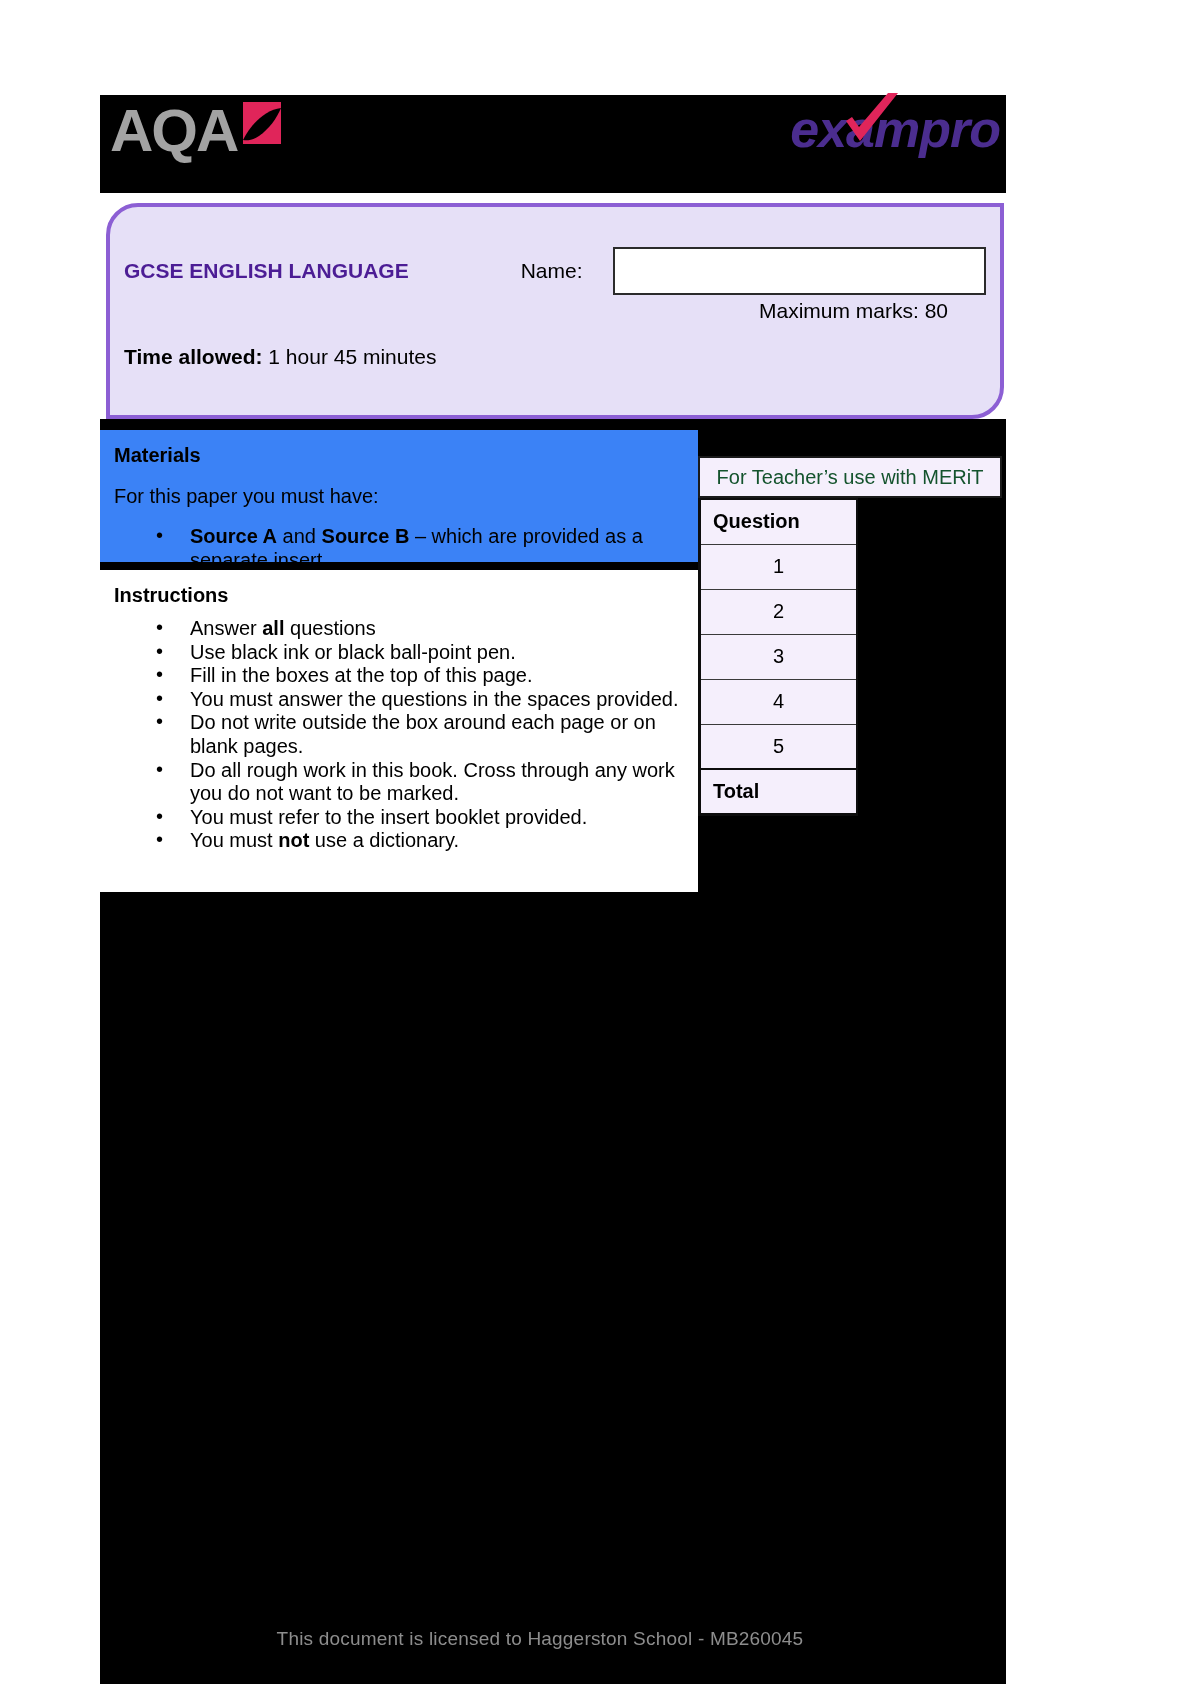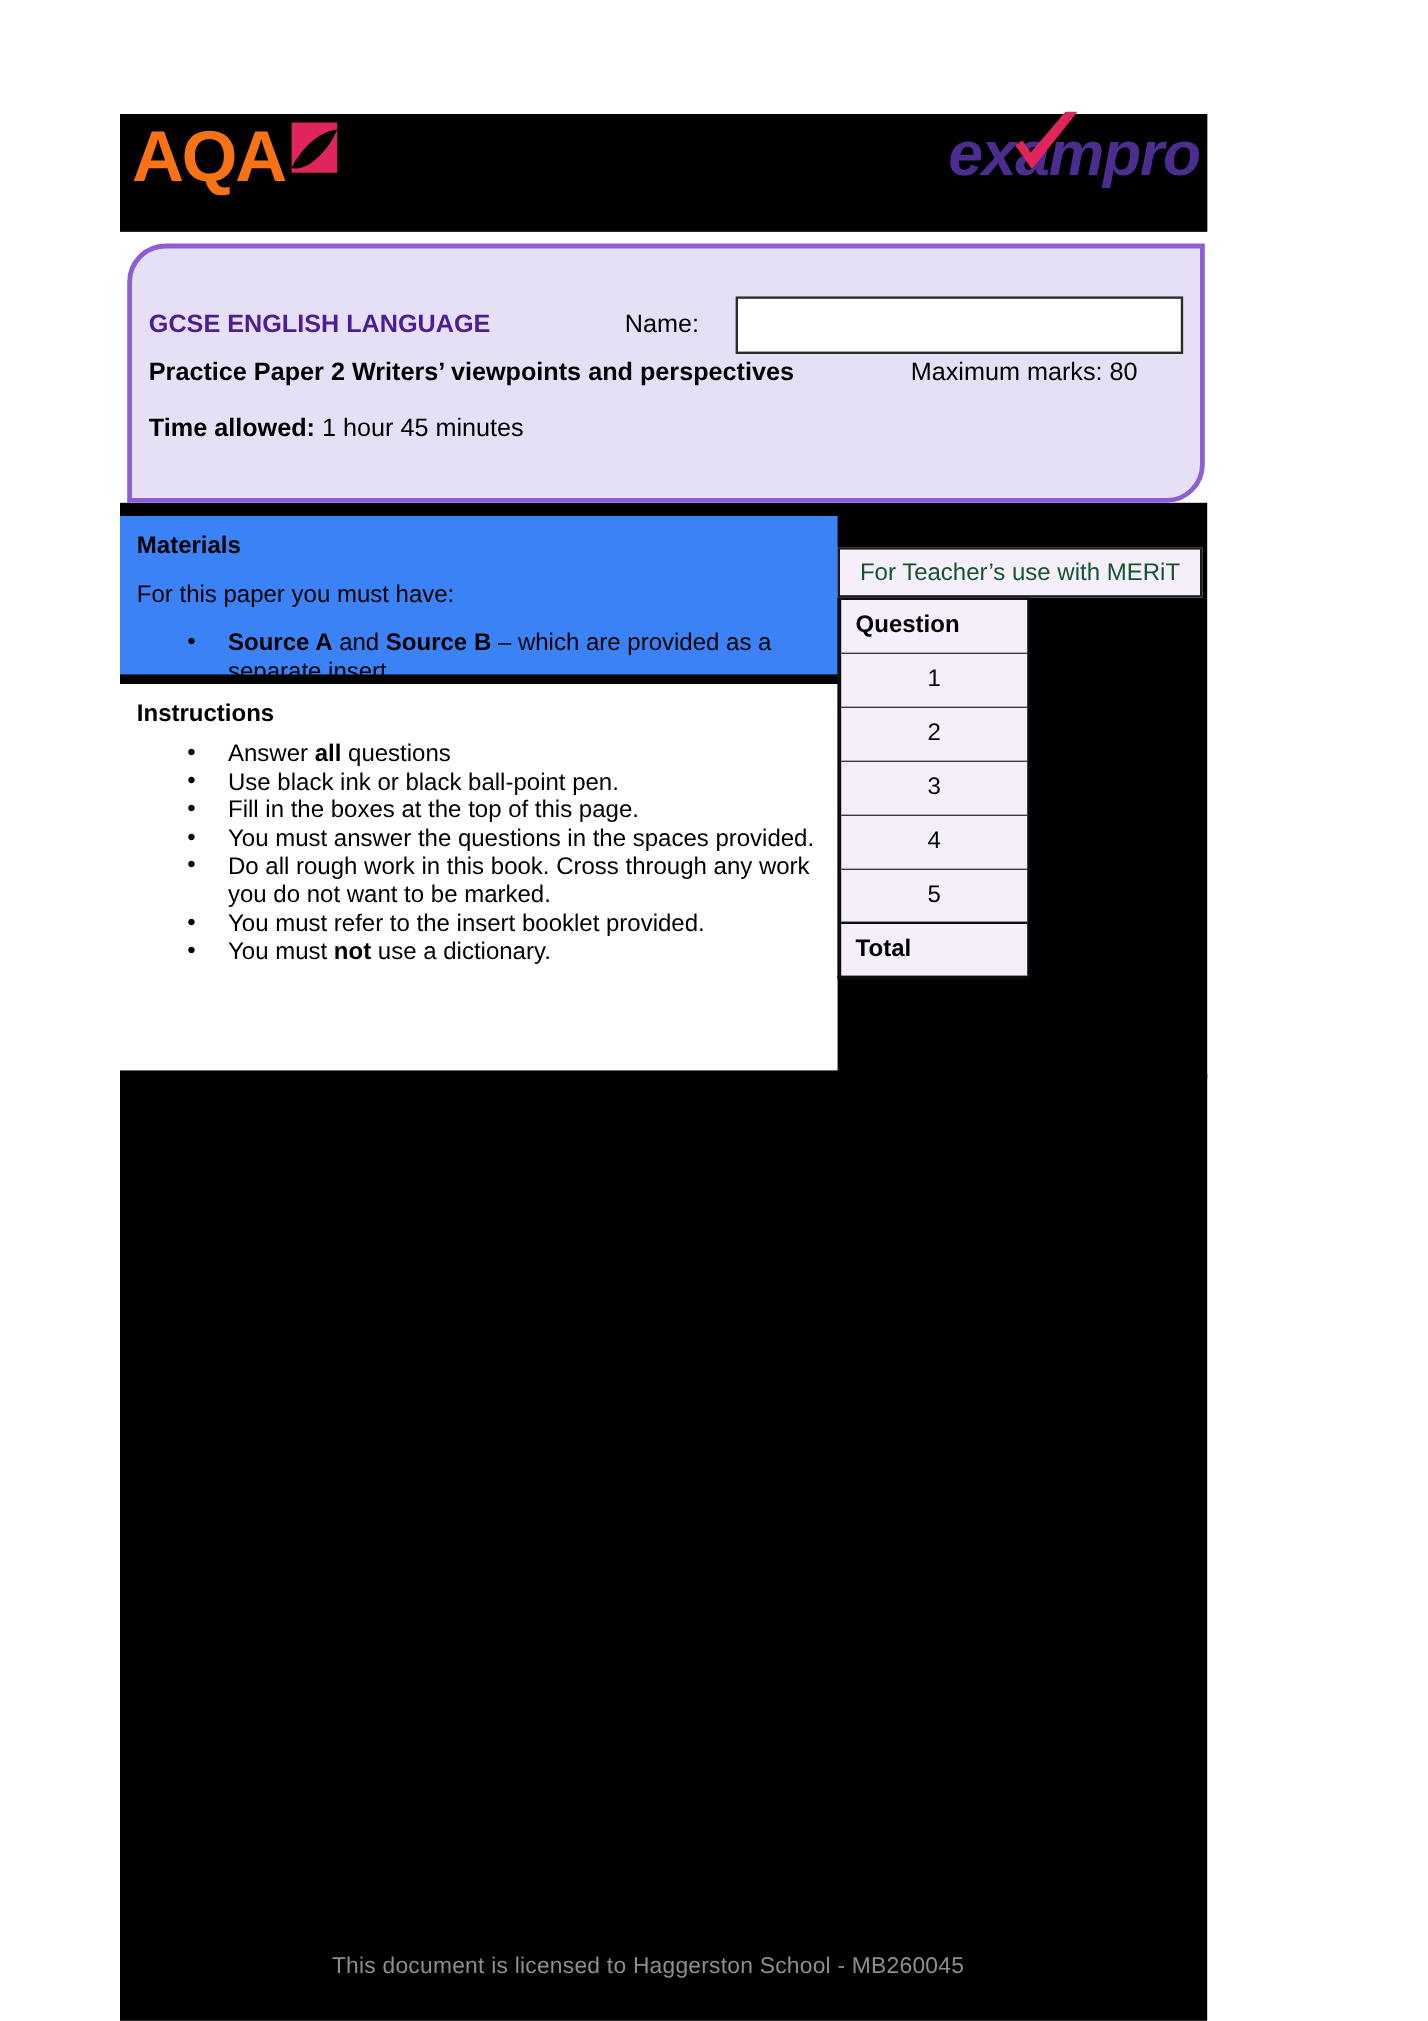--- a/index.html
+++ b/index.html
@@ -44,21 +44,21 @@
     left: 10px;
     top: 6px;
     display: flex;
     align-items: center;
   }
   .aqa-word {
     font-family: "Liberation Sans", sans-serif;
     font-weight: bold;
     font-size: 60px;
     letter-spacing: -2px;
-    color: #f97316;
+    color: #a3a3a3;
     line-height: 1;
   }
   .aqa-leaf {
     position: relative;
     width: 42px;
     height: 46px;
     margin-left: 4px;
     margin-top: -16px;
   }
   .exampro-logo {
@@ -319,21 +319,20 @@
 
   <div class="header-panel">
 
     <div class="hdr-row hdr-row-1">
       <span class="subject-title">GCSE ENGLISH LANGUAGE</span>
       <span class="name-label">Name:</span>
       <span class="name-box"></span>
     </div>
 
     <div class="hdr-row hdr-row-2">
-      <span class="paper-title">Practice Paper 2 Writers’ viewpoints and perspectives</span>
       <span class="max-marks">Maximum marks: 80</span>
     </div>
 
     <div class="hdr-row hdr-row-3">
       <span class="time-line"><b>Time allowed:</b> <span>1 hour 45 minutes</span></span>
     </div>
   </div>
 
   <div class="materials-box">
     <div class="sec-head">Materials</div>
@@ -345,20 +344,21 @@
 
   <div class="rule-top"></div>
 
   <div class="instructions-box">
     <div class="sec-head">Instructions</div>
     <ul class="bul tight">
       <li><span>Answer </span><b>all</b><span> questions</span></li>
       <li><span>Use black ink or black ball-point pen.</span></li>
       <li><span>Fill in the boxes at the top of this page.</span></li>
       <li><span>You must answer the questions in the spaces provided.</span></li>
+      <li><span>Do not write outside the box around each page or on blank pages.</span></li>
       <li><span>Do all rough work in this book. Cross through any work you do not want to be marked.</span></li>
       <li><span>You must refer to the insert booklet provided.</span></li>
       <li><span>You must </span><b>not</b><span> use a dictionary.</span></li>
     </ul>
   </div>
 
   <div class="marks-wrap">
     <div class="merit-head">For Teacher’s use with MERiT</div>
     <table class="marks">
       <tbody>

